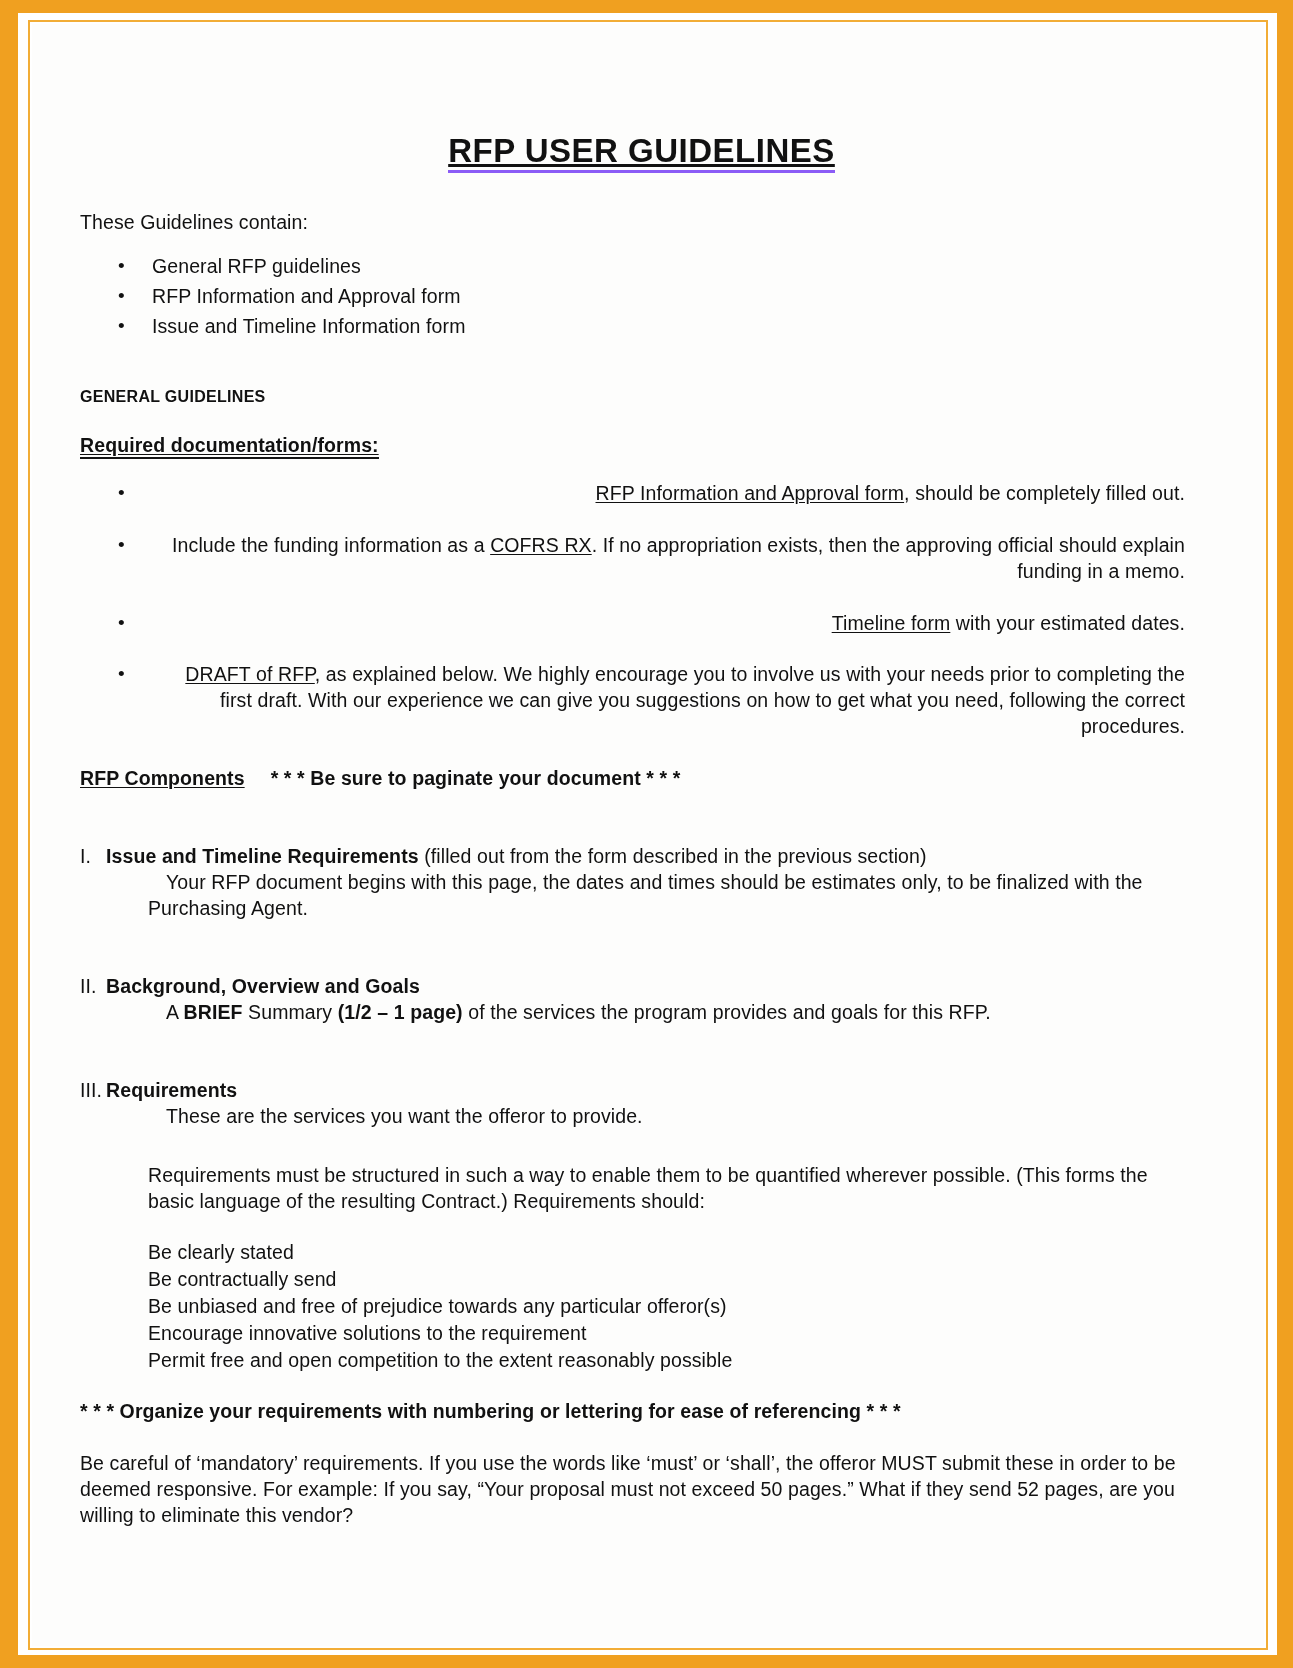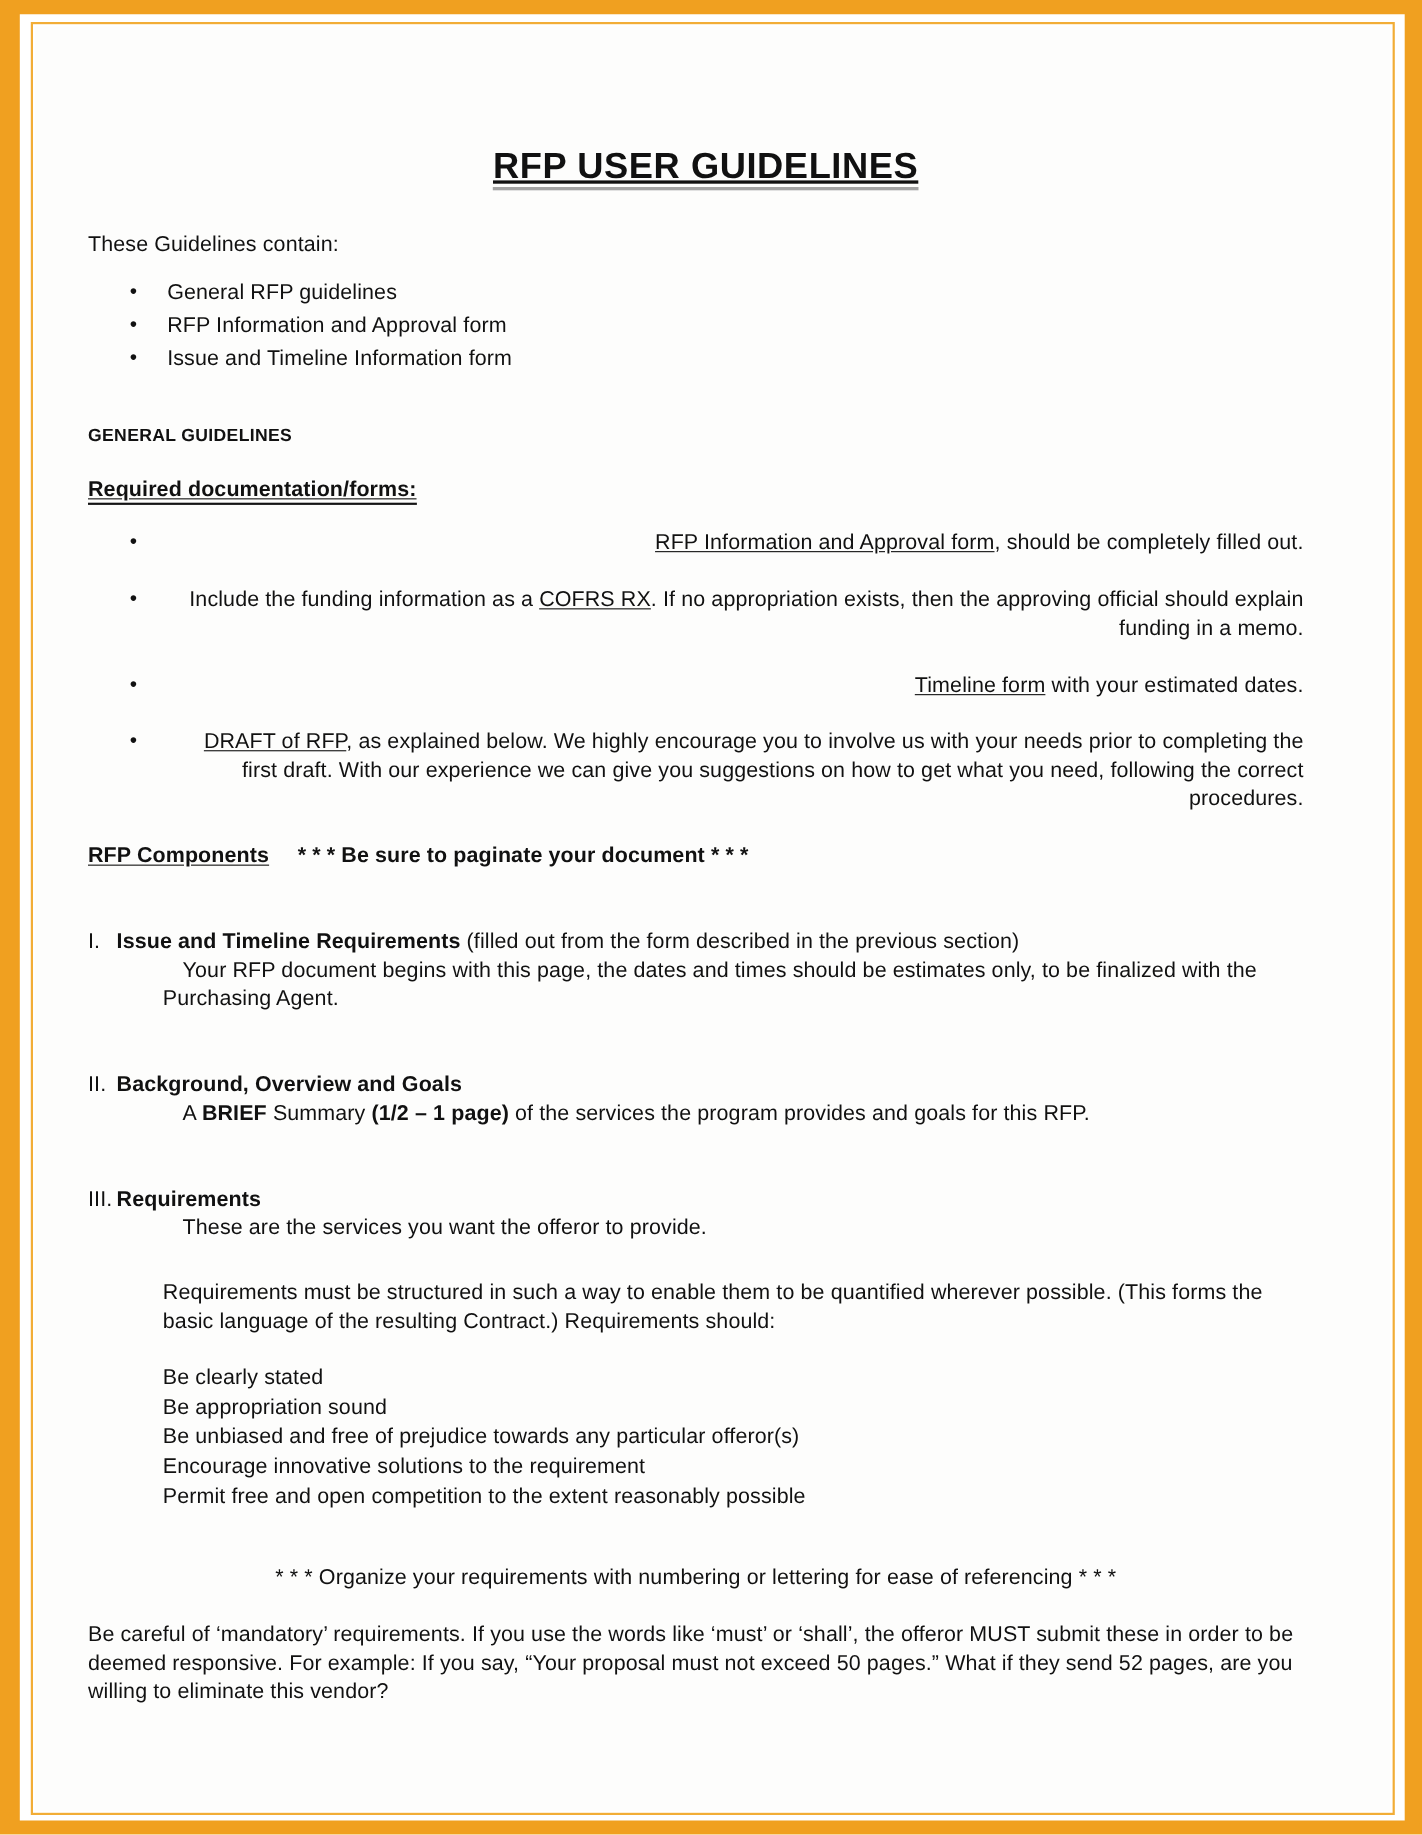--- a/index.html
+++ b/index.html
@@ -62,21 +62,21 @@
 
   .doc-title {
     text-align: center;
     font-size: 33px;
     font-weight: bold;
     letter-spacing: 0.5px;
     margin: 0 0 0 0;
     padding-left: 18px;
   }
   .doc-title span.u {
-    border-bottom: 3px solid #a3a3a3;
+    border-bottom: 3px solid #8b5cf6;
     padding-bottom: 1px;
   }
 
   .intro-line {
     margin-top: 37px;
     margin-bottom: 0;
   }
 
   ul.plainlist {
     list-style: none;
@@ -171,23 +171,22 @@
     margin: 33px 0 0 0;
     padding-left: 68px;
   }
   .plain-lines {
     margin: 26px 0 0 0;
     padding-left: 68px;
   }
   .plain-lines div { margin-bottom: 1px; }
 
   .organize-line {
-    font-weight: normal;
-    margin: 48px 0 0 0;
-    text-align: center;
+    font-weight: bold;
+    margin: 25px 0 0 0;
   }
 
   .closing-para {
     margin: 26px 0 0 0;
   }
 
   .watermark {
     position: absolute;
     left: 46px;
     bottom: 34px;
@@ -242,21 +241,21 @@
 
       <div class="roman-item">
         <span class="num">III.</span><span class="heading">Requirements</span>
         <p class="roman-body">These are the services you want the offeror to provide.</p>
       </div>
 
       <p class="para-block">Requirements must be structured in such a way to enable them to be quantified wherever possible. (This forms the basic language of the resulting Contract.)  Requirements should:</p>
 
       <div class="plain-lines">
         <div>Be clearly stated</div>
-        <div>Be appropriation sound</div>
+        <div>Be contractually send</div>
         <div>Be unbiased and free of prejudice towards any particular offeror(s)</div>
         <div>Encourage innovative solutions to the requirement</div>
         <div>Permit free and open competition to the extent reasonably possible</div>
       </div>
 
       <p class="organize-line">* * * Organize your requirements with numbering or lettering for ease of referencing * * *</p>
 
       <p class="closing-para">Be careful of ‘mandatory’ requirements.  If you use the words like ‘must’ or ‘shall’, the offeror MUST submit these in order to be deemed responsive.  For example: If you say, “Your proposal must not exceed 50 pages.”  What if they send 52 pages, are you willing to eliminate this vendor?</p>
 
     </div>

